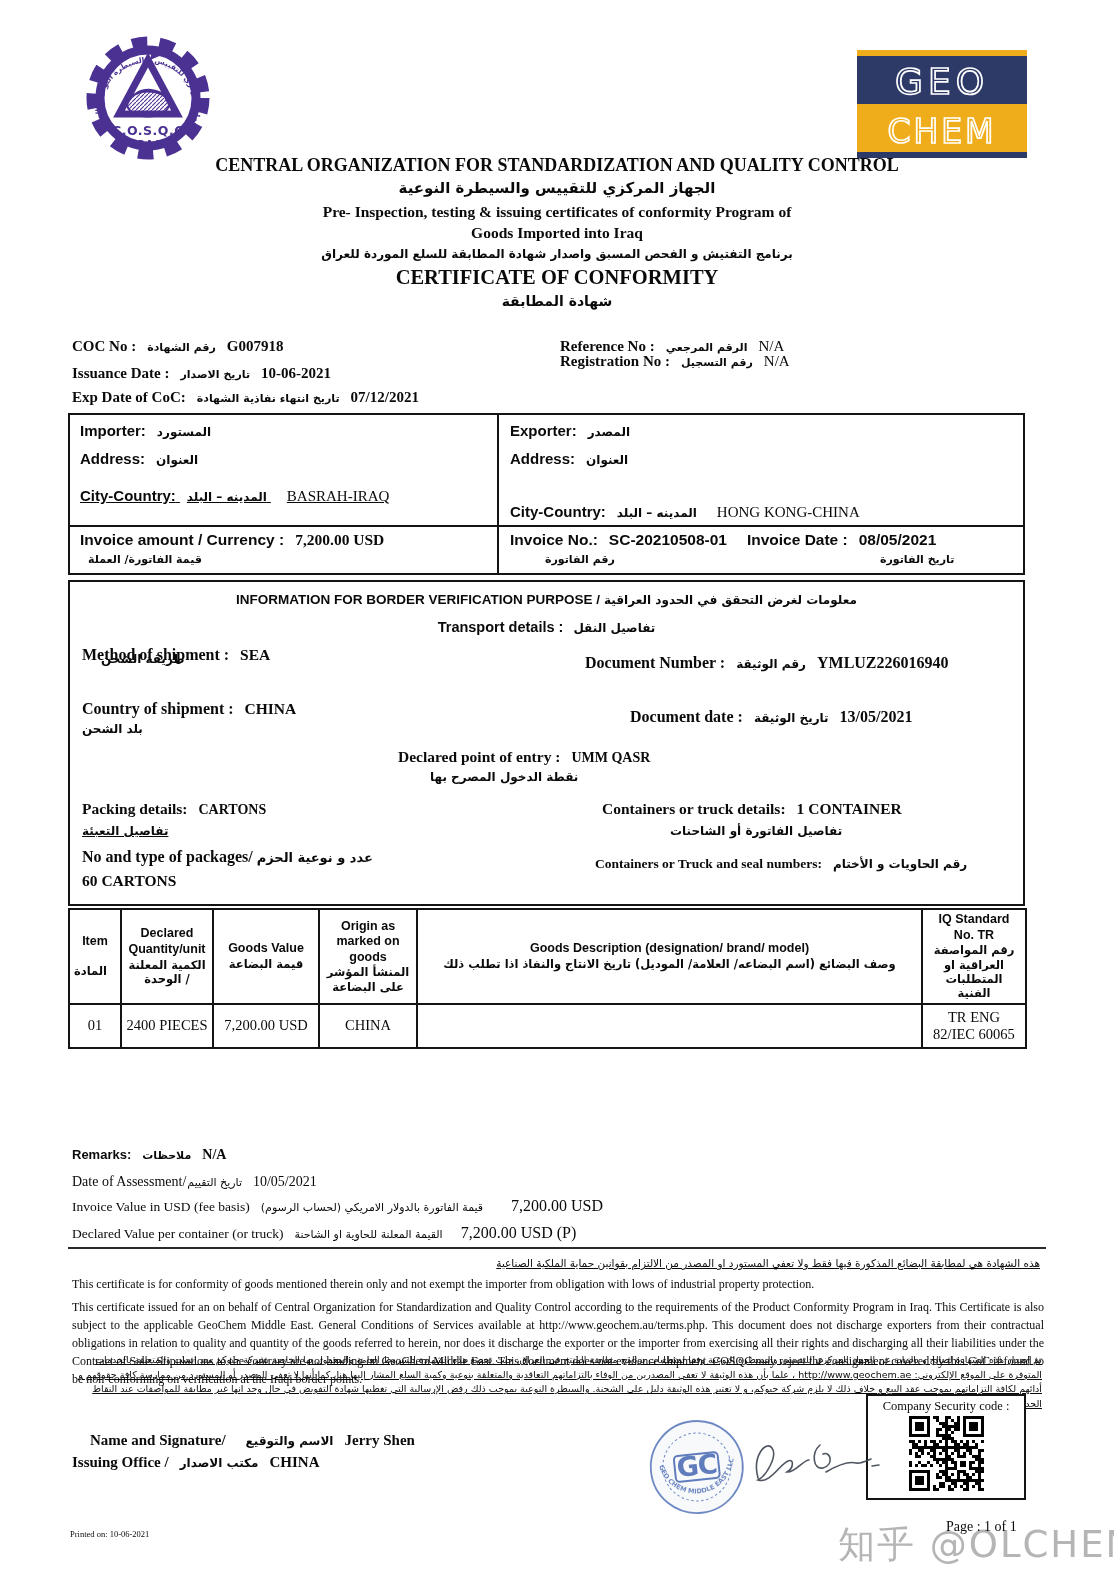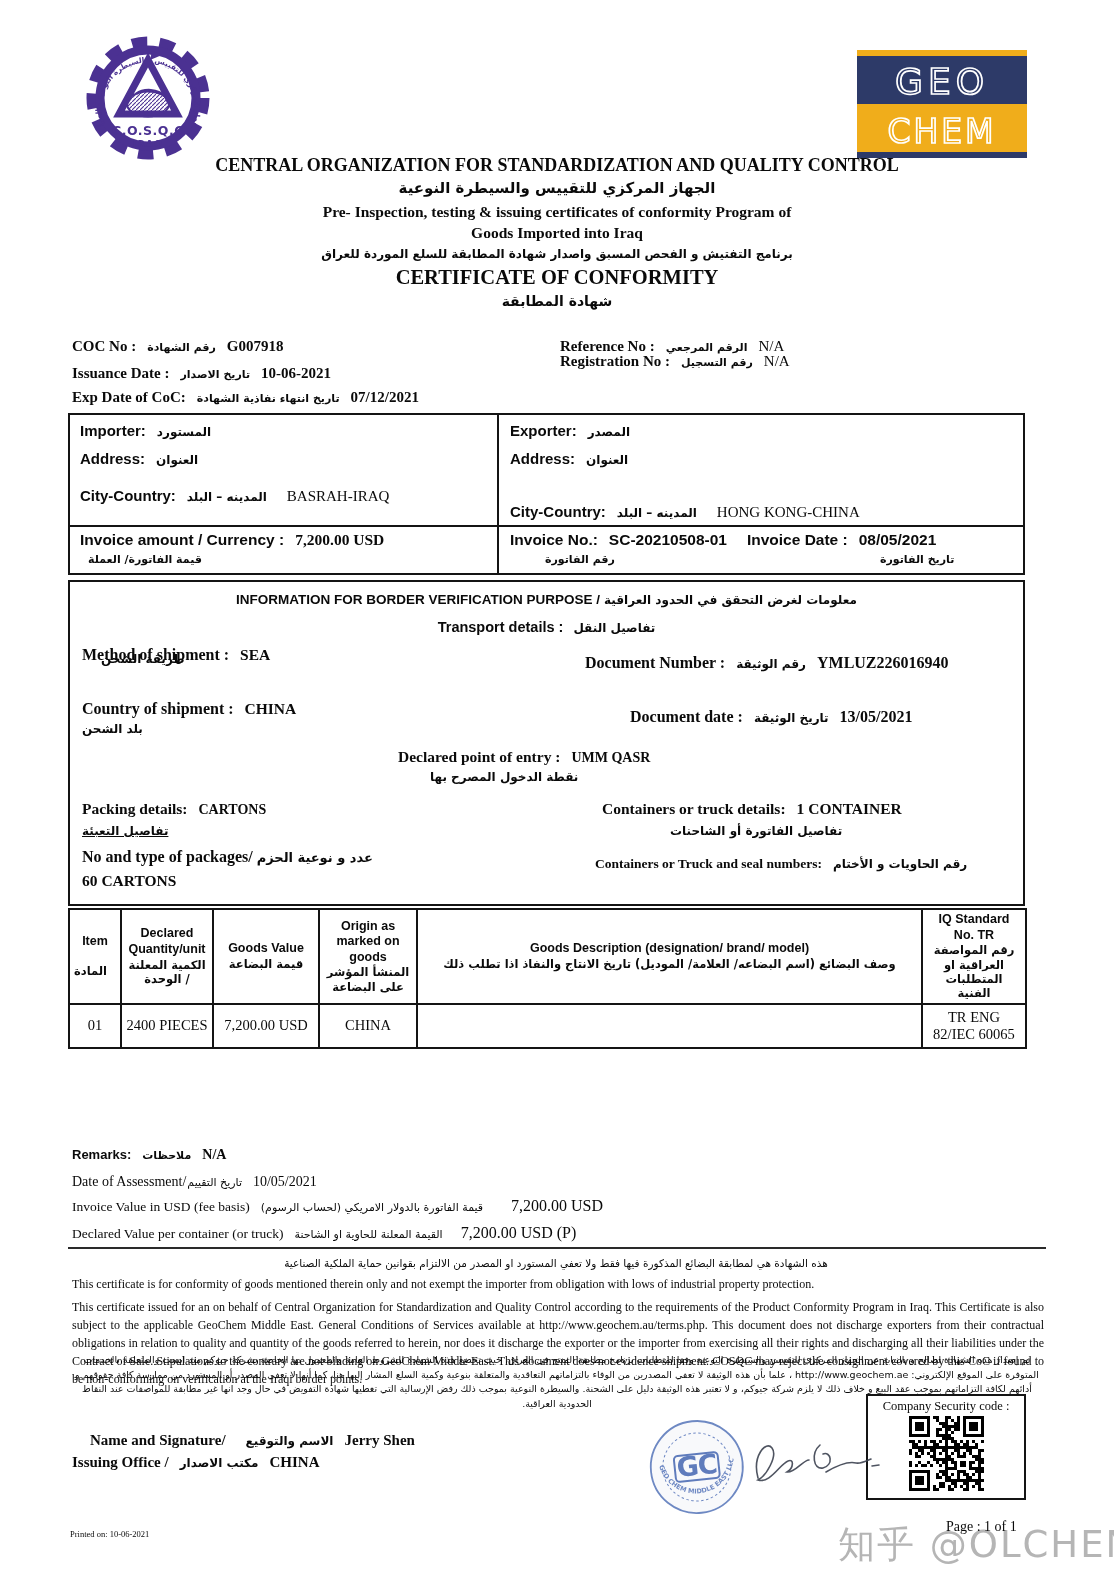--- a/index.html
+++ b/index.html
@@ -24,21 +24,21 @@
   .vdiv { position:absolute; width:2px; background:#141414; }
   .hdiv { position:absolute; height:2px; background:#141414; }
   .goods { position:absolute; left:68px; top:908px; width:957px;
            border-collapse:collapse; table-layout:fixed; }
   .goods th, .goods td { border:2px solid #141414; padding:2px 4px;
            text-align:center; vertical-align:middle; }
   .goods th { font:700 12.5px "Liberation Sans", sans-serif; line-height:1.25; }
   .goods th .ar, .goods td .ar { font-weight:700; font-size:11.5px; }
   .goods td { font-size:14.5px; height:44px; }
   .legal-en { line-height:1.5; text-align:justify; }
-  .legal-ar { direction:rtl; text-align:center; line-height:1.55; }
+  .legal-ar { direction:rtl; text-align:right; line-height:1.55;text-decoration:underline; }
   .secbox { position:absolute; left:866px; top:1394px; width:160px; height:106px;
             border:2px solid #141414; text-align:center; padding-top:3px; background:#fff; }
   .watermark { position:absolute; left:838px; top:1520px; font-size:37px;
                color:#b5b5b5; font-family:"DejaVu Sans", sans-serif;
                text-shadow:1px 1px 0 #ffffff; letter-spacing:2px; white-space:nowrap; }
 </style>
 </head>
 <body>
 
 <div class="abs" style="left:64px; top:34px;">
@@ -113,21 +113,21 @@
   <div class="hdiv" style="left:0; top:110px; width:953px;"></div>
 
   <div class="abs line" style="left:10px; top:7px;">
     <span class="sns b f15">Importer:</span>
     <span class="ar b f12" dir="rtl">المستورد</span>
   </div>
   <div class="abs line" style="left:10px; top:35px;">
     <span class="sns b f15">Address:</span>
     <span class="ar b f12" dir="rtl">العنوان</span>
   </div>
-  <div class="abs line" style="left:10px; top:72px;">
+  <div class="abs line" style="left:10px; top:72px;text-decoration:underline;">
     <span class="sns b f15">City-Country:</span>
     <span class="ar b f12" dir="rtl">المدينه – البلد</span>
     <span class="srf f15" style="margin-left:16px">BASRAH-IRAQ</span>
   </div>
 
   <div class="abs line" style="left:440px; top:7px;">
     <span class="sns b f15">Exporter:</span>
     <span class="ar b f12" dir="rtl">المصدر</span>
   </div>
   <div class="abs line" style="left:440px; top:35px;">

